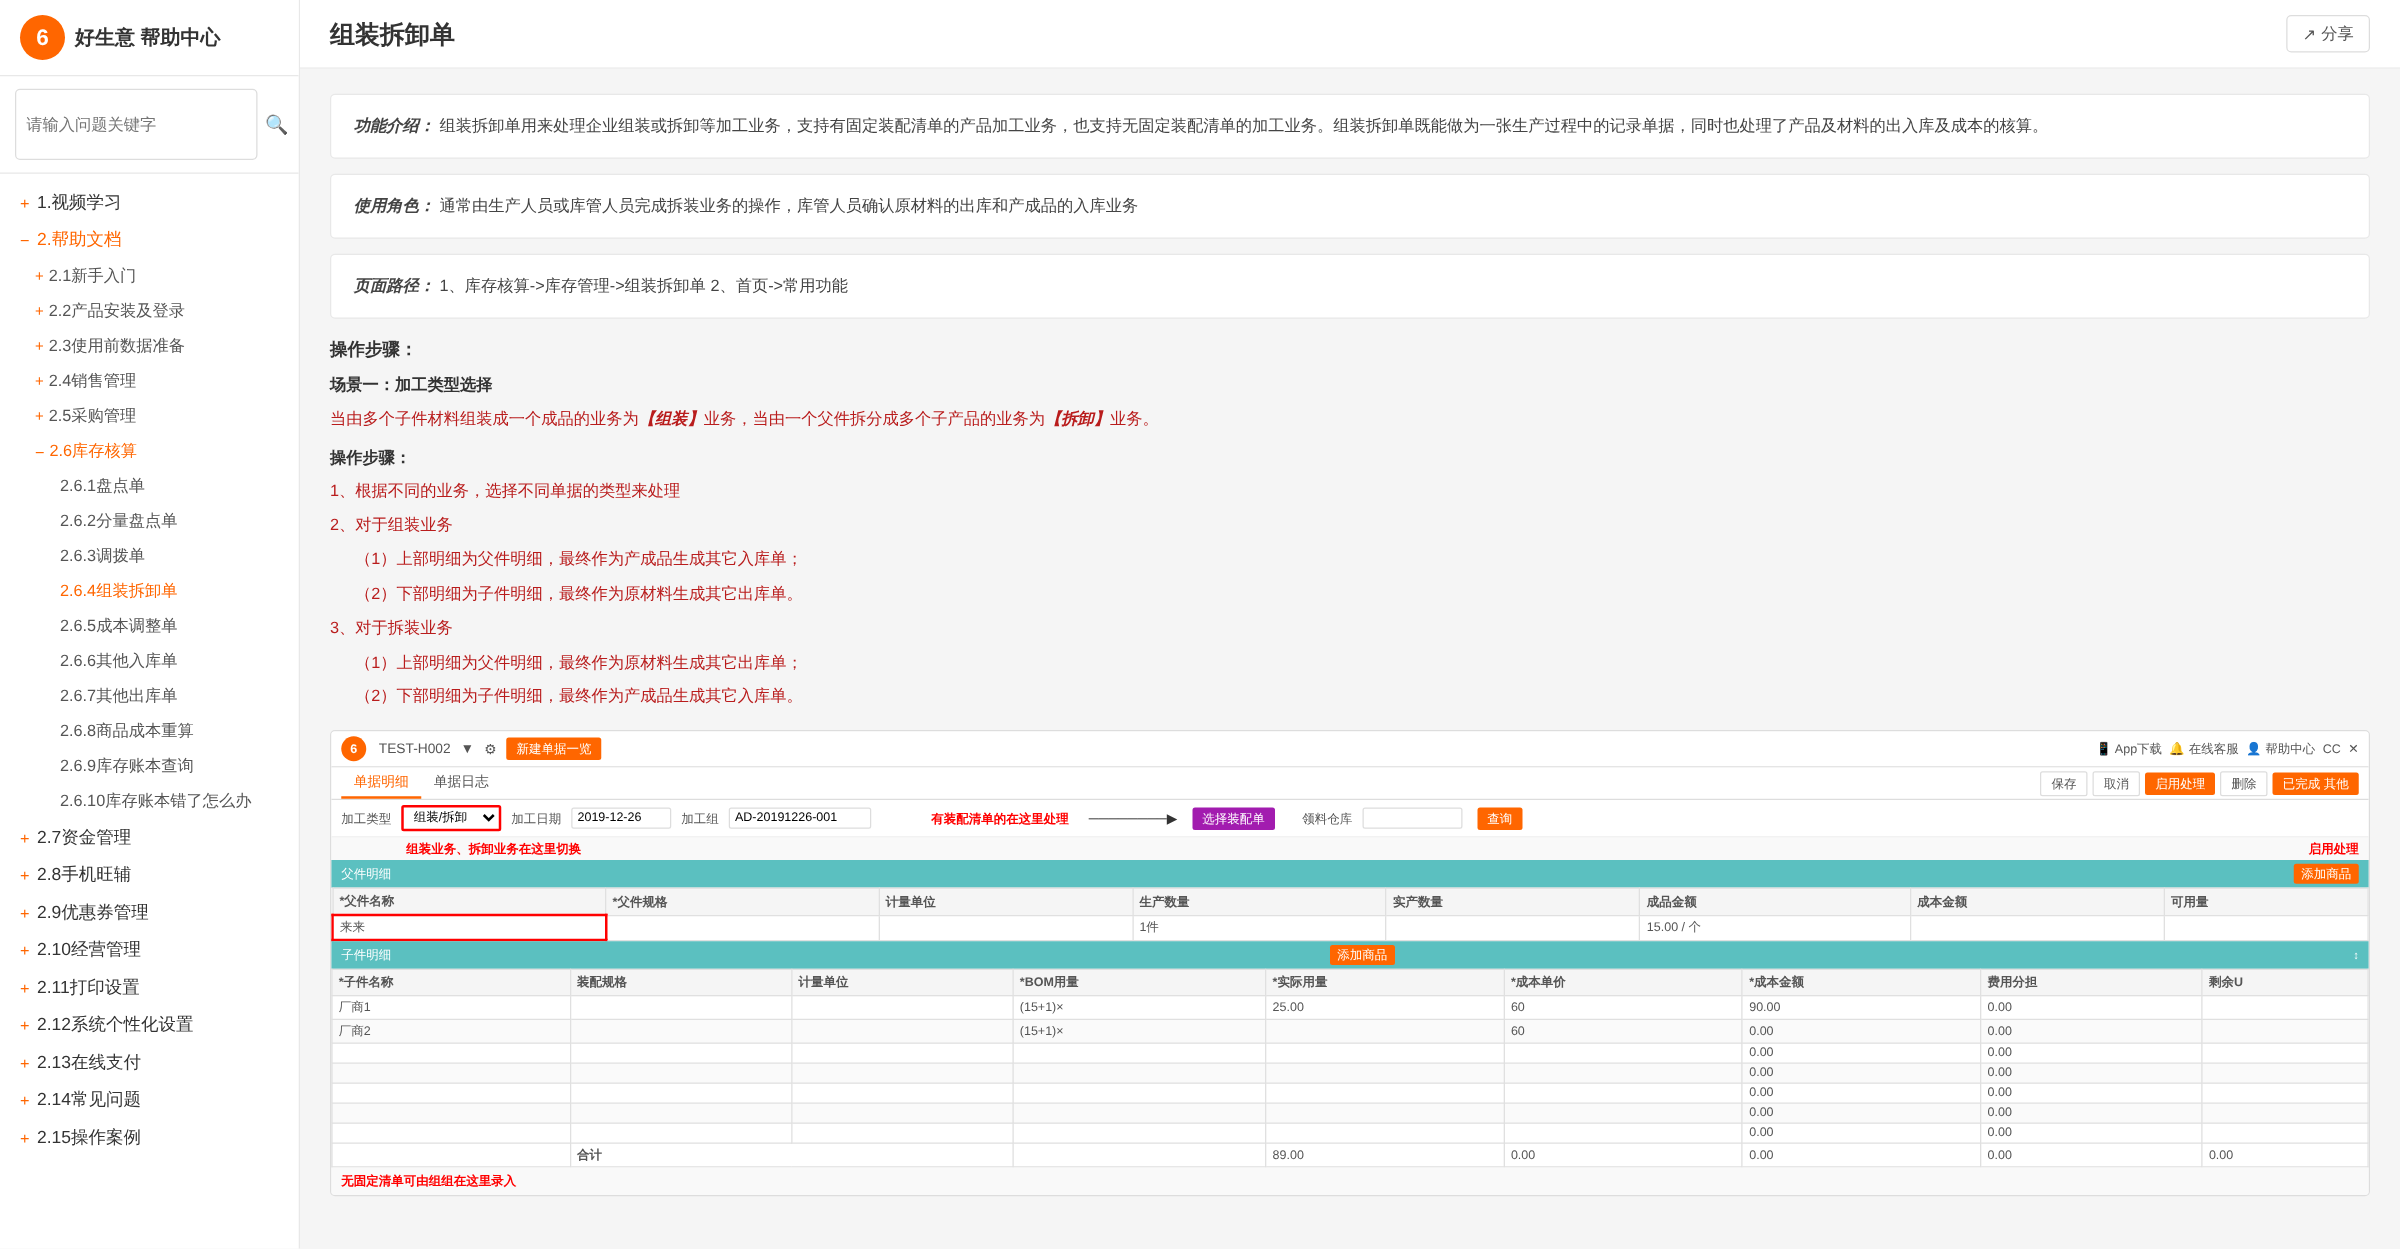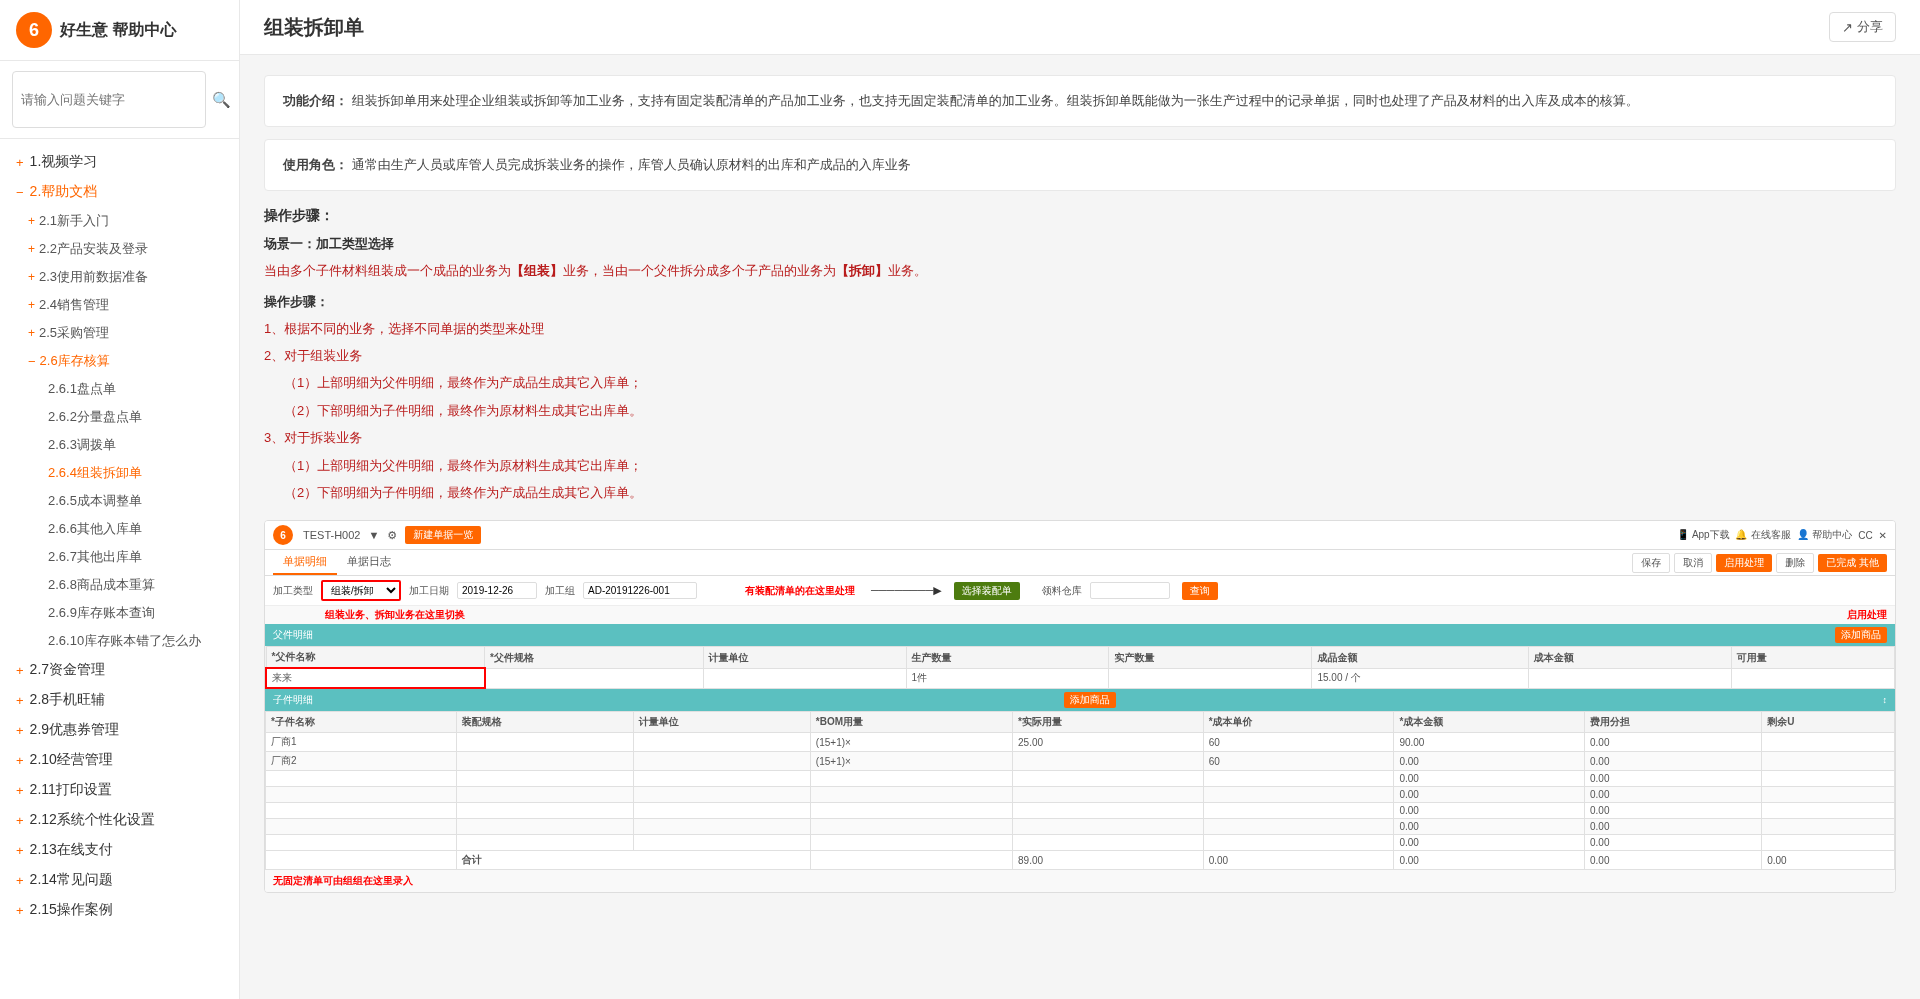--- a/index.html
+++ b/index.html
@@ -147,21 +147,21 @@
     }
     .sub-section-title {
       font-weight: bold;
       font-size: 13px;
       color: #333;
       margin: 10px 0 6px 0;
     }
     .step-text { font-size: 13px; color: #b91c1c; line-height: 1.8; margin-bottom: 4px; }
     .step-indent { padding-left: 20px; }
 
-    .bold-text { font-weight: bold; }
+    .bold-text { font-weight: bold; font-style: italic; }
 
     
     .screenshot-container {
       margin-top: 16px;
       border: 1px solid #ddd;
       border-radius: 4px;
       overflow: hidden;
       background: #e8e8e8;
       position: relative;
     }
@@ -403,20 +403,24 @@
     <div class="info-block">
       <span class="bold-text">功能介绍：</span>
       <span>组装拆卸单用来处理企业组装或拆卸等加工业务，支持有固定装配清单的产品加工业务，也支持无固定装配清单的加工业务。组装拆卸单既能做为一张生产过程中的记录单据，同时也处理了产品及材料的出入库及成本的核算。</span>
     </div>
 
     <div class="info-block">
       <span class="bold-text">使用角色：</span>
       <span>通常由生产人员或库管人员完成拆装业务的操作，库管人员确认原材料的出库和产成品的入库业务</span>
     </div>
 
+    <div class="info-block">
+      <span class="bold-text">页面路径：</span>
+      <span>1、库存核算-&gt;库存管理-&gt;组装拆卸单 2、首页-&gt;常用功能</span>
+    </div>
 
     <div class="section-title">操作步骤：</div>
     <div class="sub-section-title">场景一：加工类型选择</div>
     <div class="step-text">
       当由多个子件材料组装成一个成品的业务为<span class="bold-text">【组装】</span>业务，当由一个父件拆分成多个子产品的业务为<span class="bold-text">【拆卸】</span>业务。
     </div>
 
     <div class="sub-section-title">操作步骤：</div>
     <div class="step-text">1、根据不同的业务，选择不同单据的类型来处理</div>
     <div class="step-text">2、对于组装业务</div>
@@ -464,21 +468,21 @@
             <option>组装/拆卸</option>
             <option>组装</option>
             <option>拆卸</option>
           </select>
           <span class="mock-form-label">加工日期</span>
           <input class="mock-form-input" value="2019-12-26" readonly="" style="">
           <span class="mock-form-label">加工组</span>
           <input class="mock-form-input mock-form-input-wide" value="AD-20191226-001" readonly="" style="">
           <span style="color:red; font-size:10px; font-weight:bold; margin-left:40px;">有装配清单的在这里处理</span>
           <span style="margin-left:8px;">────────▶</span>
-          <button class="mock-btn" style="background:#4d7c0f;color:#fff;border:none; margin-left:4px;">选择装配单</button>
+          <button class="mock-btn" style="background:#a21caf;color:#fff;border:none; margin-left:4px;">选择装配单</button>
           <span class="mock-form-label" style="margin-left:14px;">领料仓库</span>
           <input class="mock-form-input" value="" style="">
           <button class="mock-btn mock-btn-orange" style="margin-left:4px;">查询</button>
         </div>
 
         <div style="background:#f9f9f9; padding:2px 8px; display:flex; align-items:center; font-size:10px;">
           <span style="color:red; font-weight:bold; margin-left:52px;">组装业务、拆卸业务在这里切换</span>
           <span style="margin-left:auto; color:red; font-size:10px; font-weight:bold;">启用处理</span>
         </div>
 

